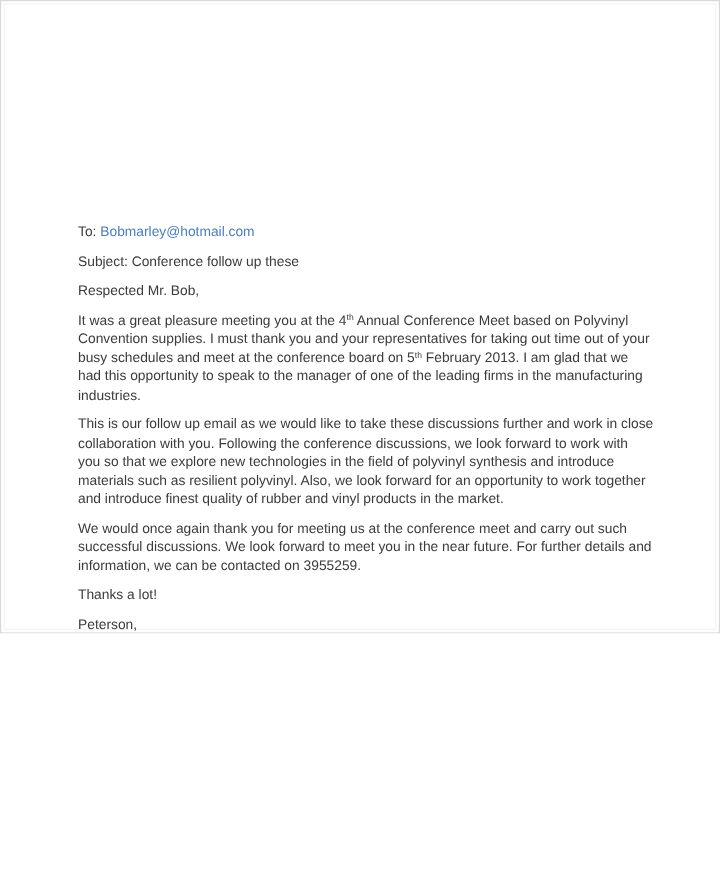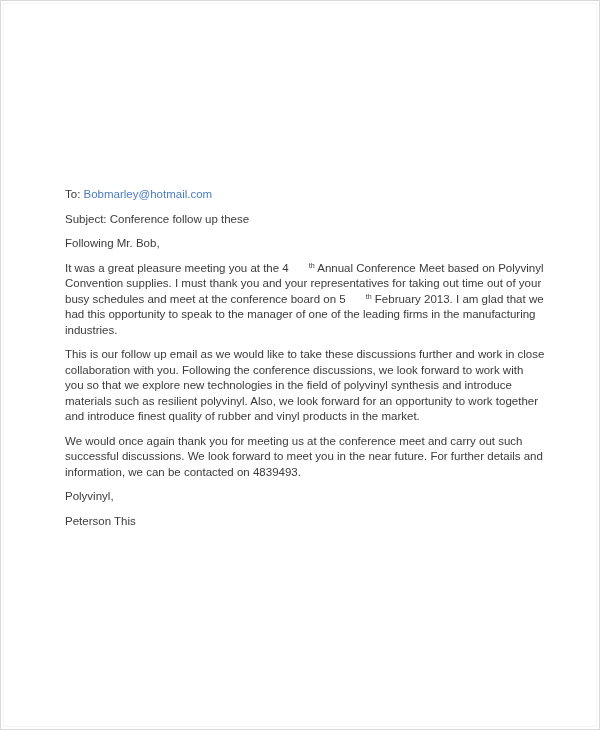--- a/index.html
+++ b/index.html
@@ -3,21 +3,21 @@
 <meta charset="utf-8">
 <style>
   html, body {
     margin: 0;
     padding: 0;
     background: #ffffff;
   }
   .page {
     position: relative;
     width: 600px;
-    height: 730px;
+    height: 528px;
     background: #ffffff;
     border: 1px solid #d9d9d9;
     box-sizing: border-box;
     font-family: "Liberation Sans", sans-serif;
     overflow: hidden;
   }
   .page::before {
     content: "";
     position: absolute;
     left: 2px; right: 2px; top: 2px; bottom: 2px;
@@ -43,40 +43,40 @@
     cursor: pointer;
   }
   .u {
   }
   sup {
     font-size: 0.62em;
     line-height: 0;
     position: relative;
     top: -0.45em;
     vertical-align: baseline;
-    margin-left: 20px;
   }
 </style>
 </head>
 <body>
 
 <div class="page">
   <div class="letter">
 
     <p><span>To:</span> <span class="link">Bobmarley@hotmail.com</span></p>
 
     <p><span class="u">Subject:</span> <span>Conference follow up these</span></p>
 
-    <p>Following Mr. Bob,</p>
+    <p>Respected Mr. Bob,</p>
 
     <p><span>It was a great pleasure meeting you at the 4</span><sup>th</sup><span> Annual Conference Meet based on Polyvinyl Convention supplies. I must thank you and your representatives for taking out time out of your busy schedules and meet at the conference board on 5</span><sup>th</sup><span> February 2013. I am glad that we had this opportunity to speak to the manager of one of the leading firms in the manufacturing industries.</span></p>
 
     <p>This is our follow up email as we would like to take these discussions further and work in close collaboration with you. Following the conference discussions, we look forward to work with you so that we explore new technologies in the field of polyvinyl synthesis and introduce materials such as resilient polyvinyl. Also, we look forward for an opportunity to work together and introduce finest quality of rubber and vinyl products in the market.</p>
 
-    <p>We would once again thank you for meeting us at the conference meet and carry out such successful discussions. We look forward to meet you in the near future. For further details and information, we can be contacted on 4839493.</p>
+    <p>We would once again thank you for meeting us at the conference meet and carry out such successful discussions. We look forward to meet you in the near future. For further details and information, we can be contacted on 3955259.</p>
 
+    <p>Thanks a lot!</p>
 
-    <p>Polyvinyl,</p>
+    <p>Peterson,</p>
 
     <p>Peterson This</p>
 
   </div>
 </div>
 
 </body></html>

